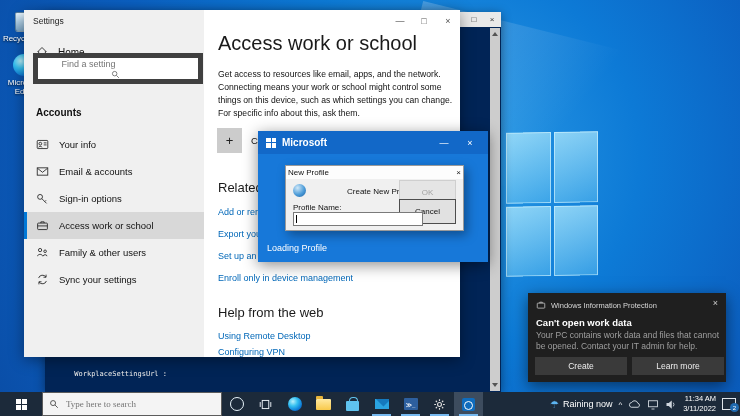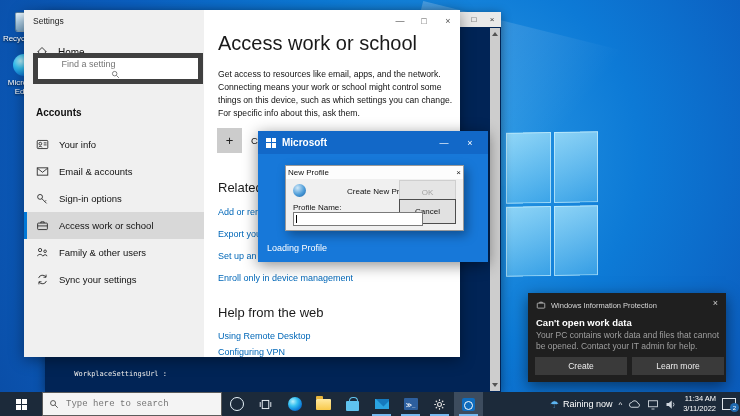--- a/index.html
+++ b/index.html
@@ -101,21 +101,21 @@
     font-family:"Liberation Sans","DejaVu Sans",sans-serif;}
   
   .taskbar{position:absolute;left:0;bottom:0;width:740px;height:24px;background:#1c2a3a;
     display:flex;align-items:stretch;z-index:10;}
   .tb-start{width:42px;display:flex;align-items:center;justify-content:center;}
   .start-logo{width:11px;height:11px;display:grid;grid-template:1fr 1fr / 1fr 1fr;gap:1px;}
   .start-logo span{background:#fff;}
   .tb-search{width:166px;background:#f4f4f4;border:1px solid #5c5c5c;display:flex;align-items:center;
     gap:5px;padding:0 6px;}
   .tb-search input{border:none;outline:none;background:transparent;flex:1;font-size:9px;color:#333;
-    font-family:Liberation Mono, monospace;}
+    font-family:Liberation Serif, serif;}
   .tb-icons{display:flex;}
   .tb-icon{width:29px;display:flex;align-items:center;justify-content:center;position:relative;}
   .tb-icon.running::after{content:"";position:absolute;bottom:0;left:5px;right:5px;height:2px;background:#76b9f0;}
   .tb-icon.active{background:#3d4c5e;}
   .cortana-ring{width:12px;height:12px;border:1.5px solid #e8f4fb;border-radius:50%;}
   .edge-tb{width:14px;height:14px;border-radius:50%;
     background:radial-gradient(circle at 35% 32%,#b9f0fb 0%,#35c1f1 35%,#0d7bd7 70%,#16438f 100%);}
   .folder{position:relative;width:15px;height:11px;background:linear-gradient(180deg,#ffe9a0,#f8c94a);
     border-radius:1px;}
   .folder::before{content:"";position:absolute;left:0;top:-3px;width:7px;height:3px;background:#e9b53a;

